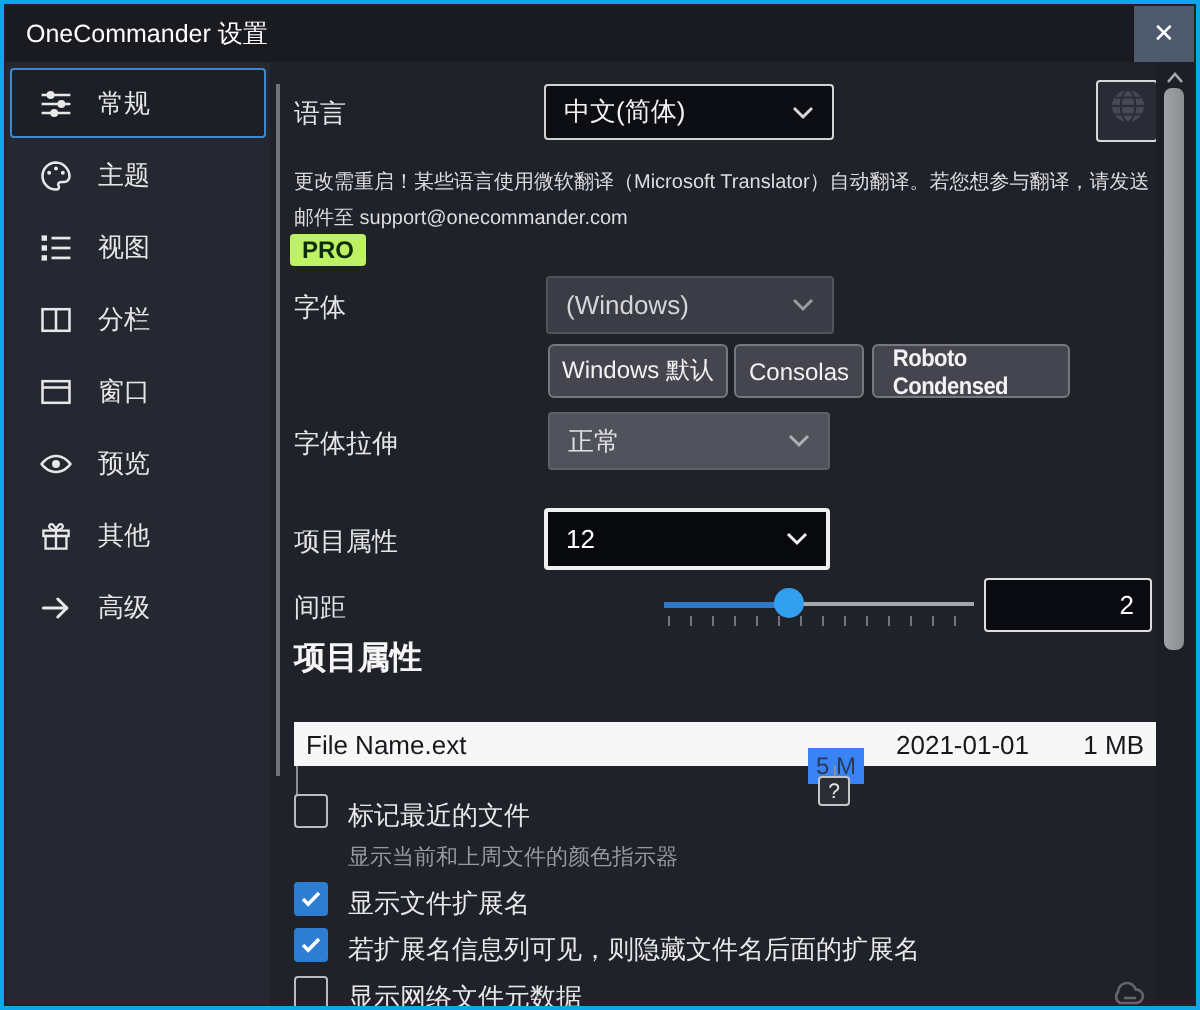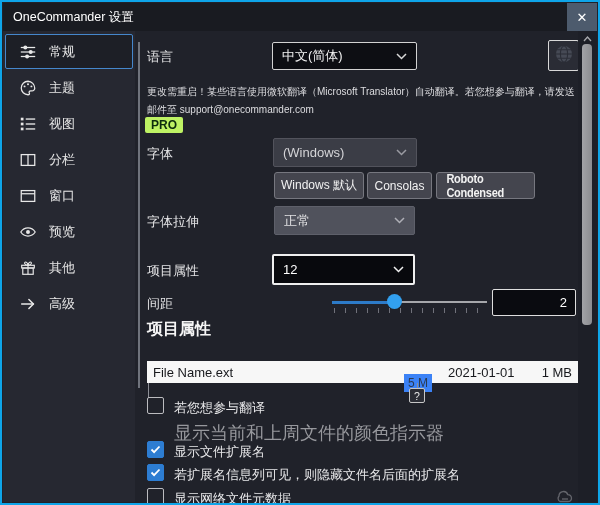--- a/index.html
+++ b/index.html
@@ -50,21 +50,21 @@
   .psize{position:absolute;right:8px;}
   .conn{position:absolute;width:1px;background:#8d8f96;}
   .help{position:absolute;left:407px;top:386px;width:16px;height:15px;border:1px solid #c6c6c6;border-radius:2px;
         background:#2b2d35;color:#e8e8e8;font-size:10.5px;display:flex;align-items:center;justify-content:center;cursor:pointer;}
   .cb{position:absolute;width:17px;height:17px;border:1.5px solid #bcbcc0;border-radius:2px;background:transparent;cursor:pointer;
       display:flex;align-items:center;justify-content:center;}
   .cb.checked{background:#2d7dd2;border-color:#2d7dd2;}
   .cb svg{display:none;}
   .cb.checked svg{display:block;}
   .cblbl{position:absolute;font-size:13px;color:#e8e8ea;cursor:pointer;white-space:nowrap;}
-  .desc{position:absolute;left:172px;top:419px;font-size:18px;color:#97989d;}
+  .desc{position:absolute;left:172px;top:419px;font-size:11px;color:#97989d;}
   .net-icon{position:absolute;left:551px;top:485px;opacity:.55;}
   .scrollbar{position:absolute;right:1px;top:29px;width:19px;bottom:1px;background:#1d1f27;}
   .sb-up{position:absolute;top:2px;left:0;right:0;height:11px;display:flex;align-items:center;justify-content:center;cursor:pointer;}
   .sb-thumb{position:absolute;left:4px;width:10px;top:13px;height:281px;border-radius:4px;
             background:linear-gradient(to right,#a2a3a7,#8b8c90);cursor:pointer;}
 </style>
 </head>
 <body>
 
 <div class="window">
@@ -256,21 +256,21 @@
   </div>
   <div class="conn" style="left:146px;top:381px;height:15px;"></div>
   <div class="conn" style="left:415px;top:381px;height:5px;"></div>
   <div class="help">
     <span>?</span>
   </div>
 
   <div class="cb" style="left:145px;top:395px;">
     
   </div>
-  <span class="cblbl" style="left:172px;top:397px;">若您想参与翻译</span>
+  <span class="cblbl" style="left:172px;top:397px;">标记最近的文件</span>
   <span class="desc">显示当前和上周文件的颜色指示器</span>
 
   <div class="cb checked" style="left:145px;top:439px;">
     <svg width="11" height="9" viewBox="0 0 11 9">
         <path d="M1.5 4.5l2.6 2.6L9.5 1.5" fill="none" stroke="#fff" stroke-width="1.8"></path>
       </svg>
   </div>
   <span class="cblbl" style="left:172px;top:441px;">显示文件扩展名</span>
 
   <div class="cb checked" style="left:145px;top:462px;">

